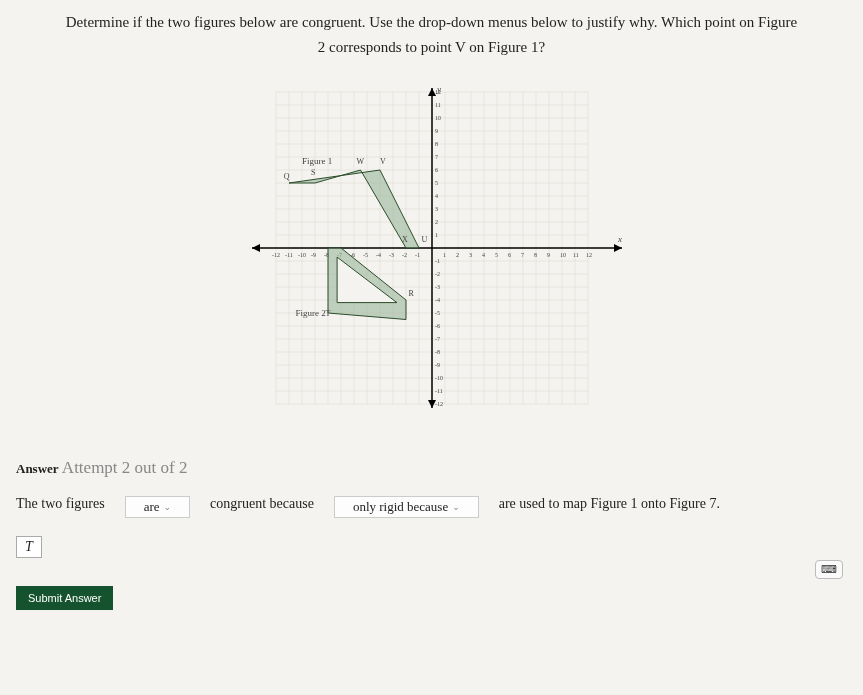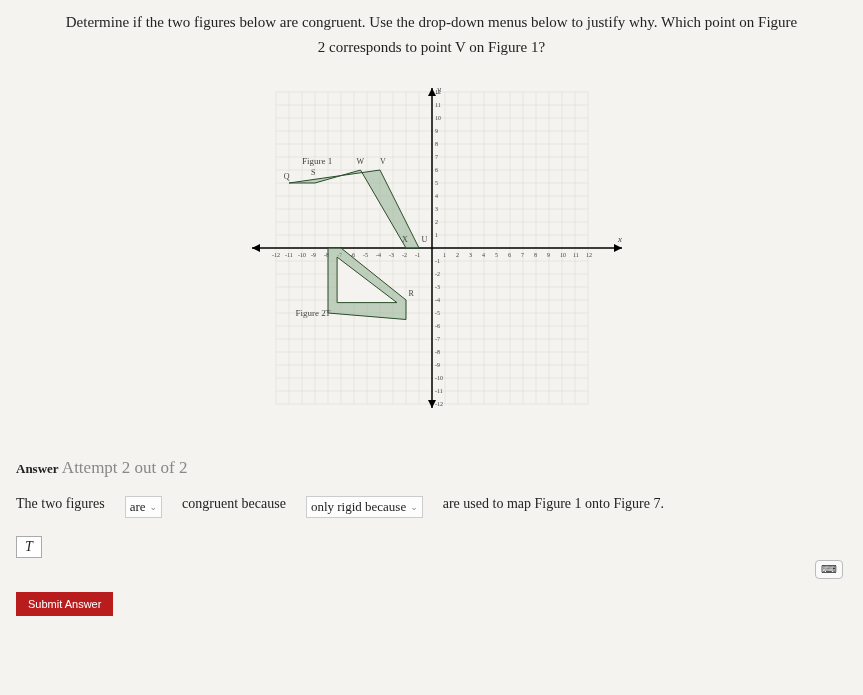--- a/index.html
+++ b/index.html
@@ -36,49 +36,49 @@
       font-size: 14px;
       margin-bottom: 18px;
       display: flex;
       align-items: flex-start;
       flex-wrap: wrap;
       gap: 20px;
     }
     .dropdown {
       border: 1px solid #ccc;
       background: #fdfdfd;
-      padding: 2px 4px;
+      padding: 2px 18px;
       font-size: 13px;
       font-family: inherit;
       display: inline-flex;
       align-items: center;
       gap: 4px;
       cursor: pointer;
     }
     .chevron { font-size: 9px; color: #888; }
     .answer-box {
       border: 1px solid #aaa;
       background: #fff;
       padding: 2px 8px;
       font-family: 'Times New Roman', serif;
       font-style: italic;
       font-size: 14px;
       min-width: 26px;
       text-align: center;
       display: inline-block;
     }
     .submit-btn {
-      background: #b91c1c;
+      background: #14532d;
       color: #fff;
       border: none;
       padding: 6px 12px;
       font-size: 11px;
       font-family: Arial, sans-serif;
       cursor: pointer;
-      margin-top: 16px;
+      margin-top: 10px;
     }
     .keyboard-icon {
       position: absolute;
       right: 20px;
       top: 560px;
       border: 1px solid #bbb;
       border-radius: 4px;
       padding: 2px 5px;
       font-size: 11px;
       background: #fafafa;

